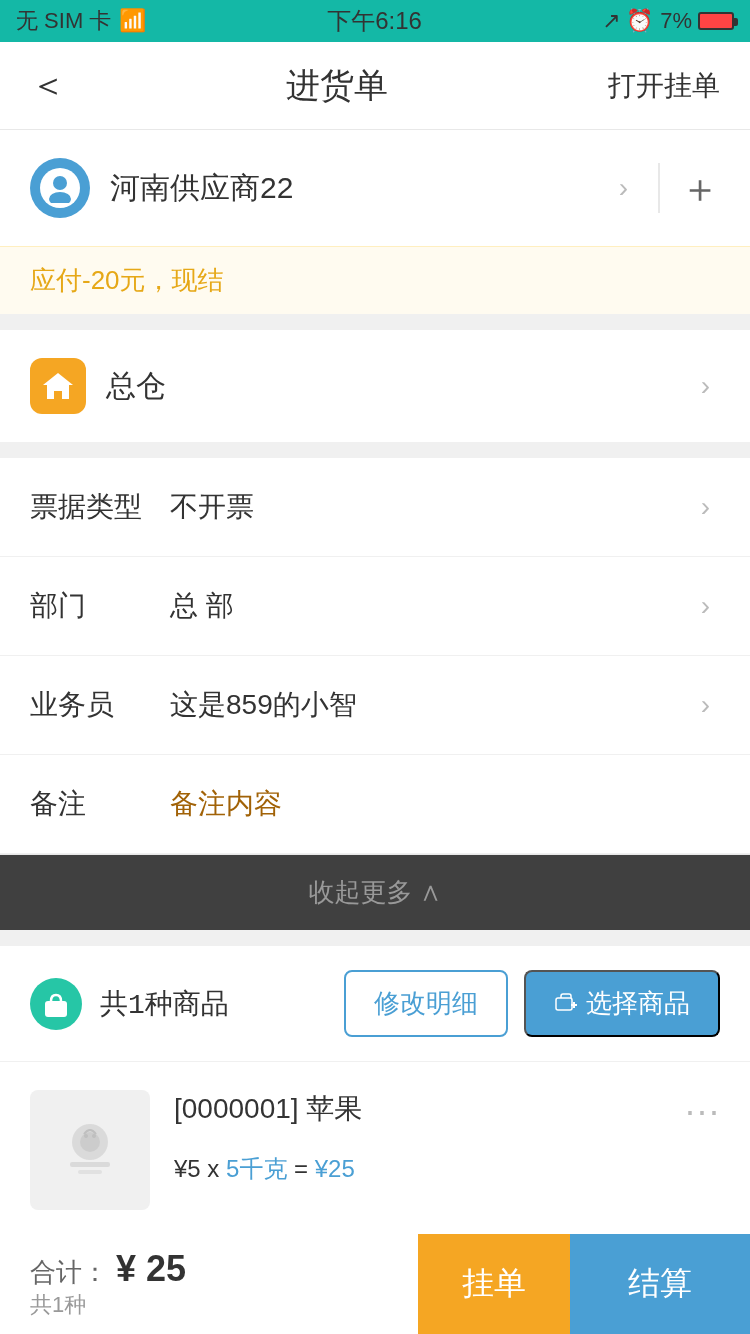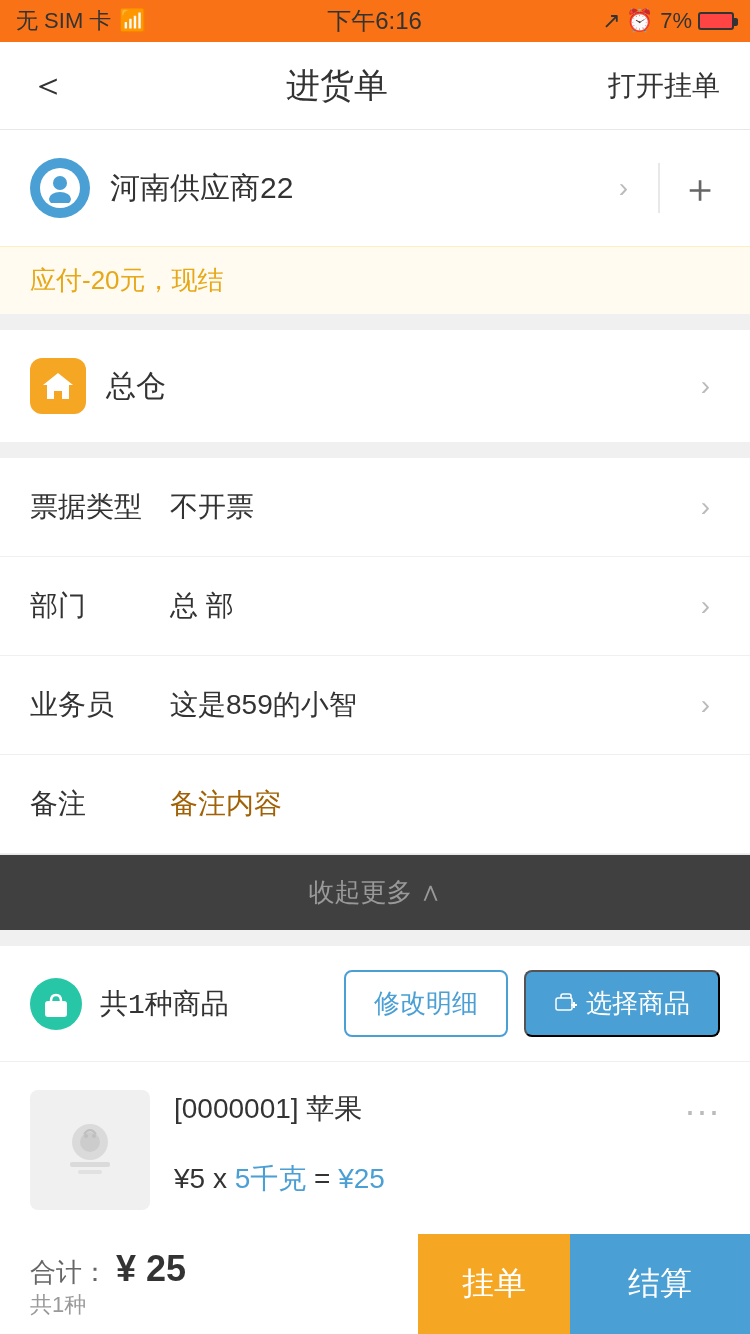--- a/index.html
+++ b/index.html
@@ -10,21 +10,21 @@
       font-family: -apple-system, "PingFang SC", "Helvetica Neue", sans-serif;
       background: #f0f0f0;
       font-size: 28px;
       color: #333;
     }
 
     
     .status-bar {
       width: 750px;
       height: 42px;
-      background: #f97316;
+      background: #14b8a6;
       display: flex;
       align-items: center;
       justify-content: space-between;
       padding: 12px 16px;
       font-size: 22px;
       color: #333;
     }
     .status-left { display: flex; align-items: center; gap: 8px; }
     .status-center { font-weight: 500; font-size: 24px; }
     .status-right { display: flex; align-items: center; gap: 6px; font-size: 22px; }
@@ -280,24 +280,24 @@
       width: 80px;
       height: 80px;
       opacity: 0.4;
     }
     .product-info {
       flex: 1;
     }
     .product-name {
       font-size: 28px;
       color: #333;
-      margin-bottom: 32px;
+      margin-bottom: 25px;
     }
     .product-price {
-      font-size: 28px;
+      font-size: 24px;
       color: #333;
     }
     .product-price .highlight {
       color: #4a9fd4;
     }
     .product-more {
       font-size: 36px;
       color: #bbb;
       cursor: pointer;
       padding-left: 16px;

